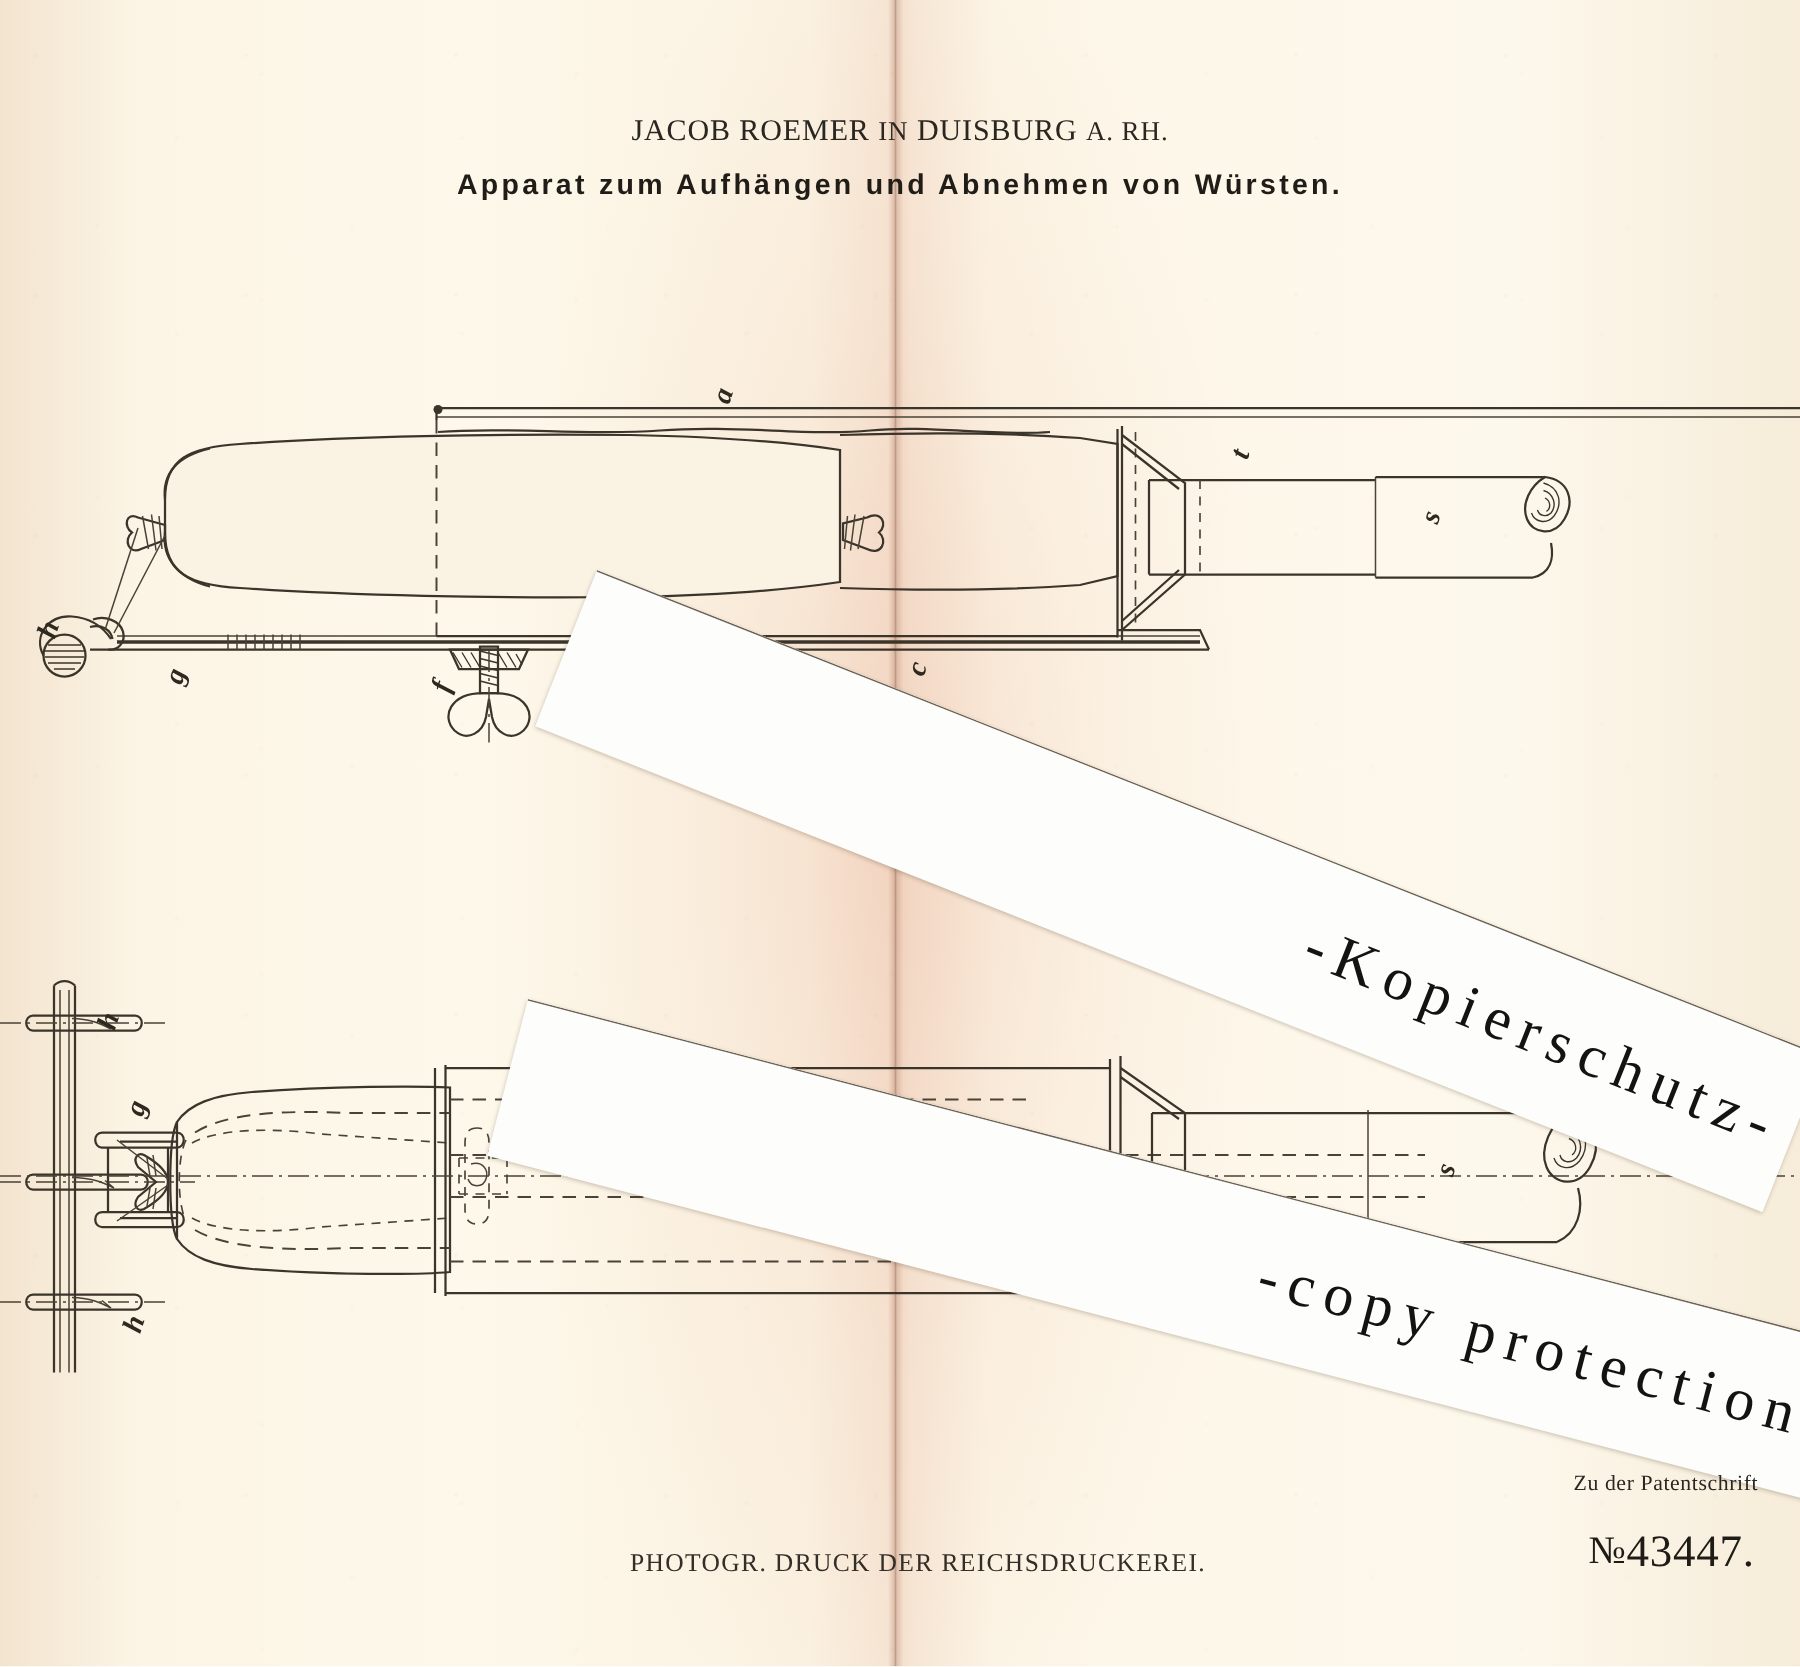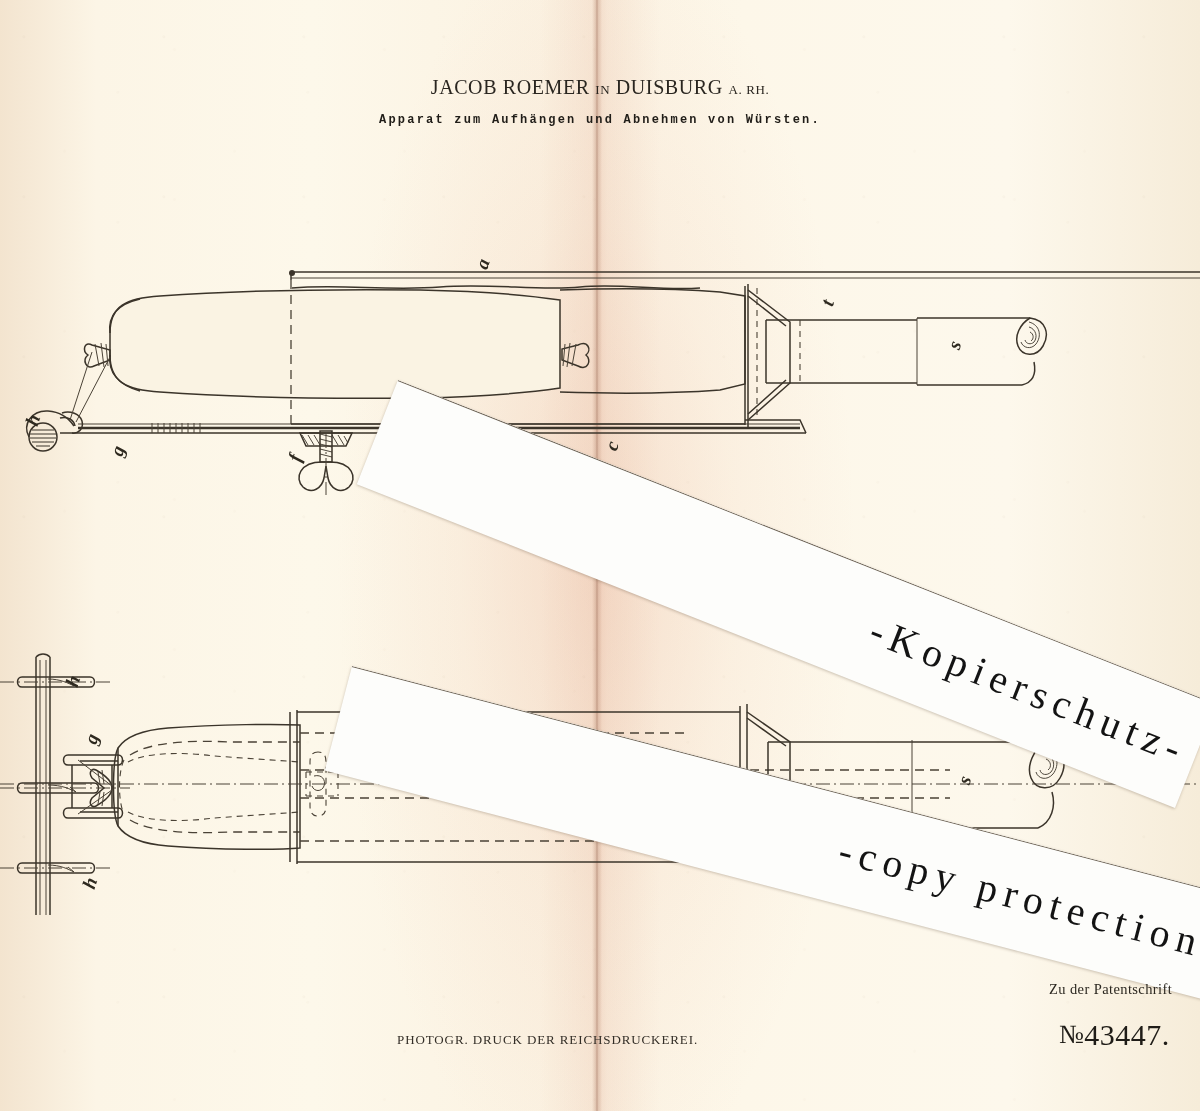--- a/index.html
+++ b/index.html
@@ -53,35 +53,35 @@
     position: absolute;
     width: 1200px;
     text-align: center;
   }
   #inventor-line {
     top: 76px;
     font-size: 20px;
     letter-spacing: .6px;
     color: #2a2620;
   }
-  #inventor-line .sc { font-size: 13px; }
+  #inventor-line .sc { font-size: 18px; }
   #subtitle-line {
     top: 113px;
-    font-family: Liberation Mono, monospace;
+    font-family: Liberation Sans, sans-serif;
     font-weight: bold;
-    font-size: 12px;
+    font-size: 19px;
     letter-spacing: 2.2px;
     color: #201d18;
   }
 
   
   #printer-credit {
     position: absolute;
-    left: 397px; top: 1032px;
-    font-size: 13px;
+    left: 420px; top: 1032px;
+    font-size: 17px;
     letter-spacing: .9px;
     color: #332e27;
   }
   #patent-ref {
     position: absolute;
     left: 1049px; top: 981px;
     font-size: 14.5px;
     letter-spacing: .4px;
     color: #2b2720;
   }

